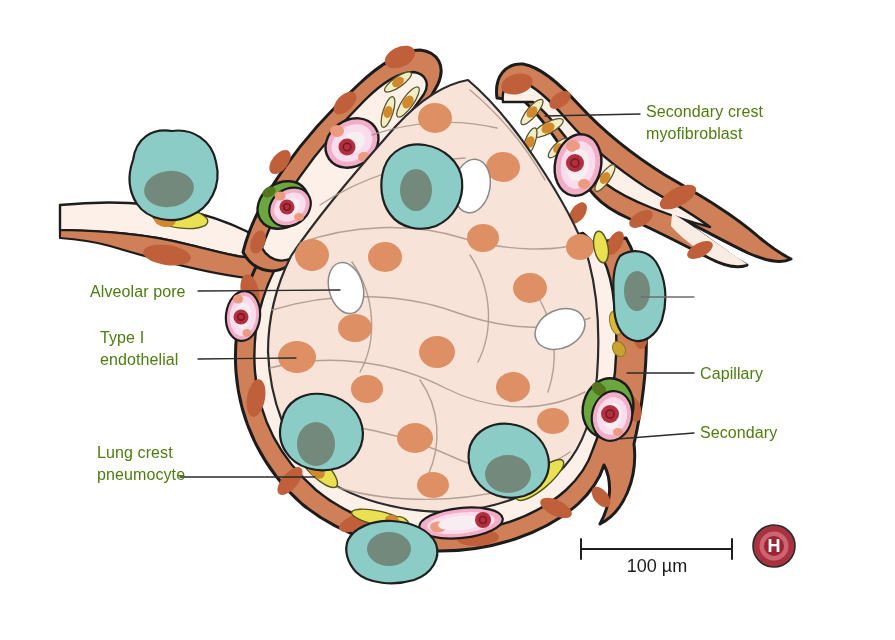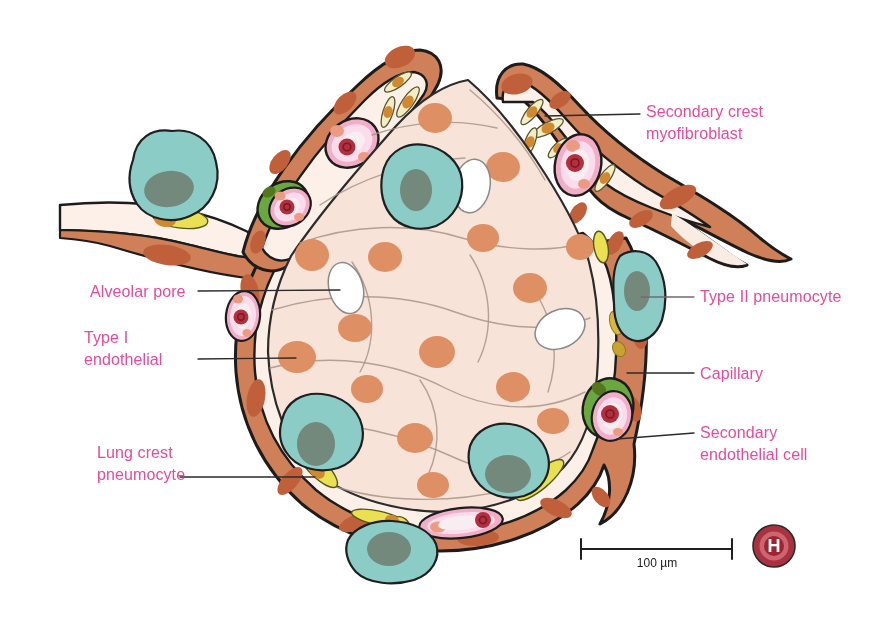--- a/index.html
+++ b/index.html
@@ -4,25 +4,25 @@
 <style>
   html,body{margin:0;padding:0;}
   body{
     width:895px;height:640px;background:#ffffff;position:relative;overflow:hidden;
     font-family:"Liberation Sans",sans-serif;color:#1a1a1a;
   }
   .stage{position:absolute;inset:0;}
   svg{position:absolute;top:0;left:0;display:block;}
   .lbl{
     position:absolute;font-size:16px;font-weight:500;line-height:22px;
-    color:#ec4899;white-space:nowrap;letter-spacing:.1px;
+    color:#4d7c0f;white-space:nowrap;letter-spacing:.1px;
   }
   .scale-label{
     position:absolute;left:581px;top:556px;width:152px;text-align:center;
-    font-size:12px;color:#1a1a1a;
+    font-size:18px;color:#1a1a1a;
   }
   .badge-letter{
     position:absolute;left:754px;top:534px;width:40px;height:24px;line-height:24px;
     text-align:center;font-size:18px;font-weight:bold;color:#ffffff;
   }
 </style>
 </head>
 <body>
 
 <div class="stage">
@@ -293,36 +293,32 @@
 
 <div class="lbl" style="left:646px;top:101px">
   <div>Secondary crest</div>
   <div>myofibroblast</div>
 </div>
 
 <div class="lbl" style="left:90px;top:281px">
   <div>Alveolar pore</div>
 </div>
 
-<div class="lbl" style="left:84px;top:327px">
+<div class="lbl" style="left:100px;top:327px">
   <div>Type I</div>
   <div>endothelial</div>
 </div>
 
-<div class="lbl" style="left:700px;top:286px">
-  <div>Type II pneumocyte</div>
-</div>
 
 <div class="lbl" style="left:700px;top:363px">
   <div>Capillary</div>
 </div>
 
 <div class="lbl" style="left:700px;top:422px">
   <div>Secondary</div>
-  <div>endothelial cell</div>
 </div>
 
 <div class="lbl" style="left:97px;top:442px">
   <div>Lung crest</div>
   <div>pneumocyte</div>
 </div>
 
 <div class="scale-label">100 µm</div>
 
 <div class="badge-letter">H</div>

